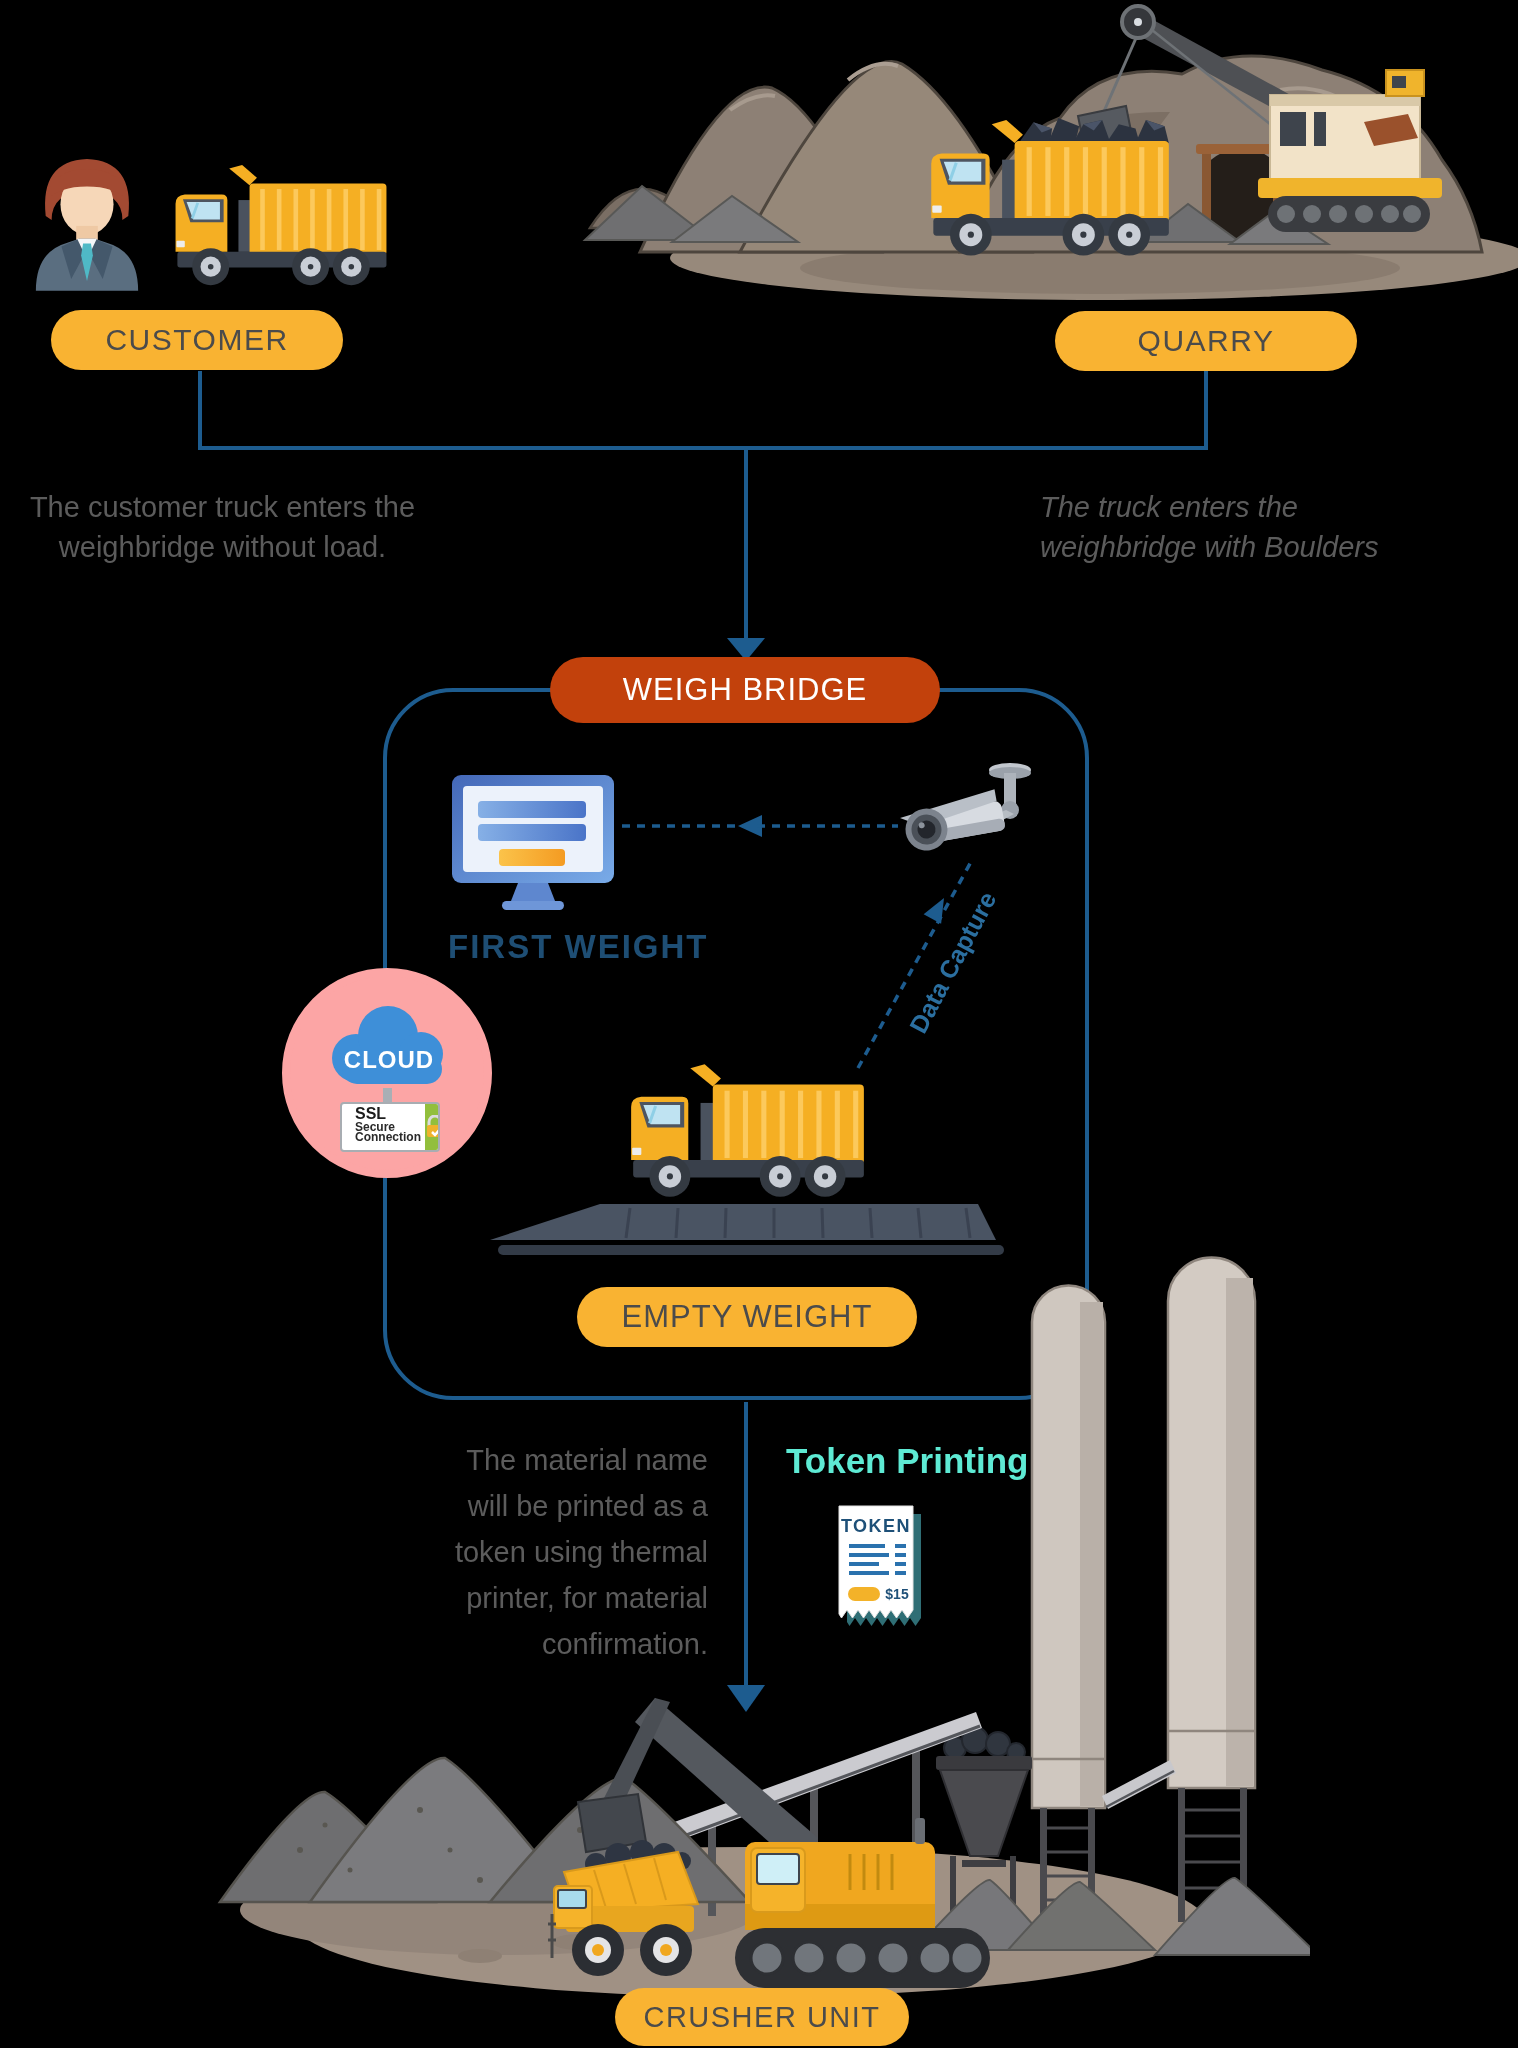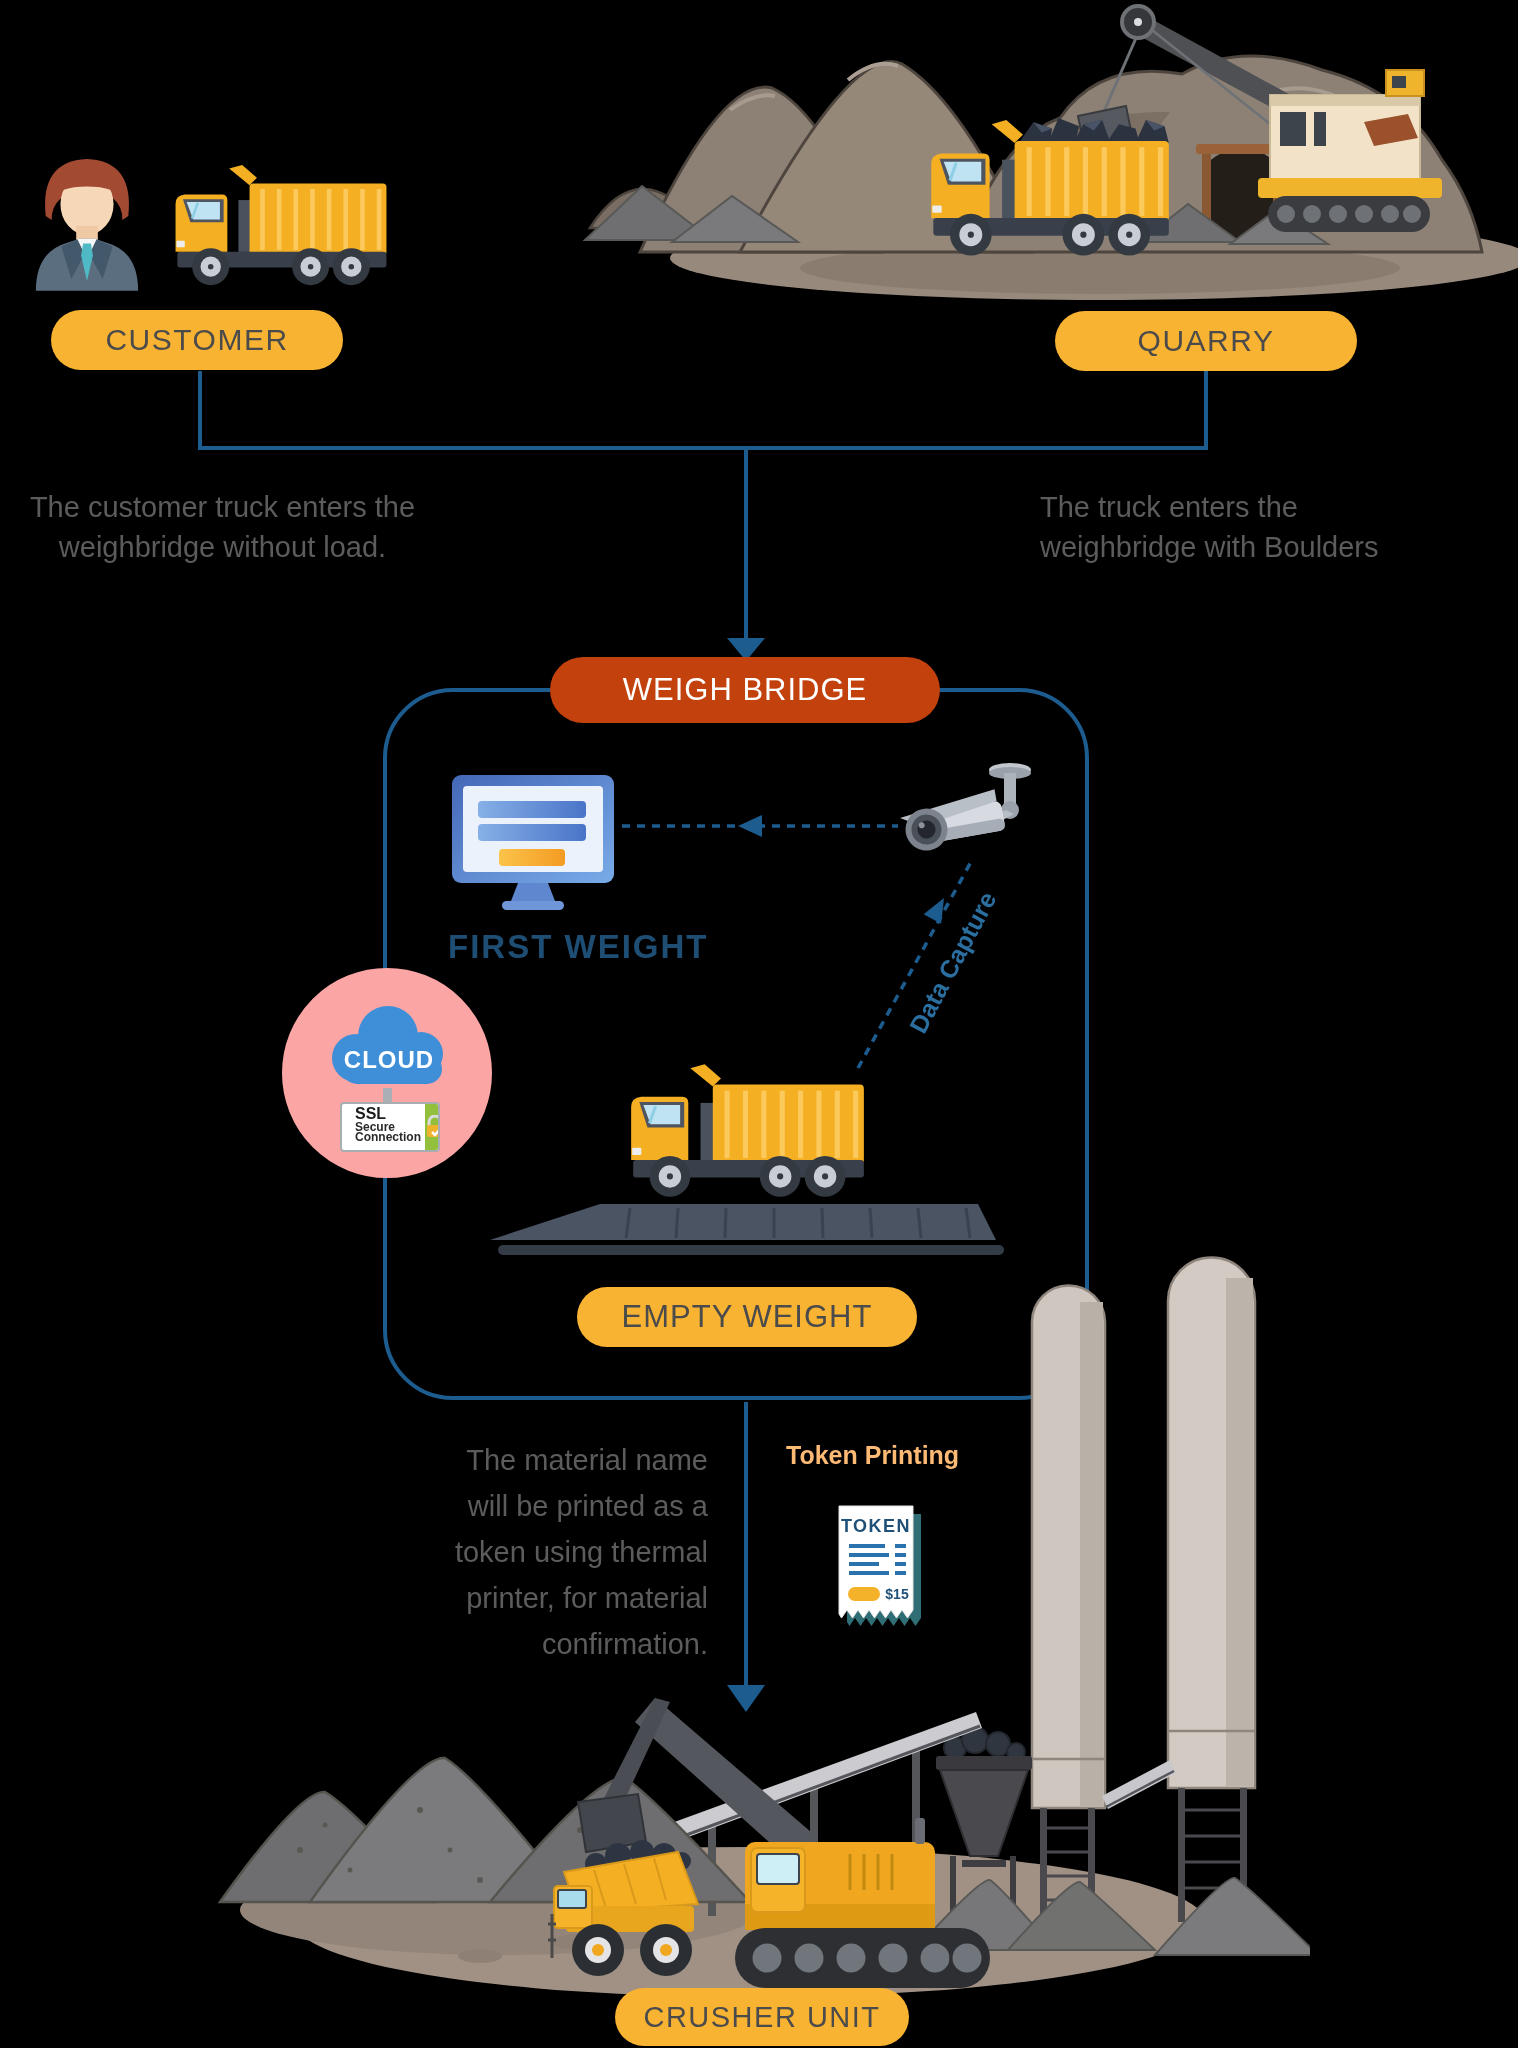--- a/index.html
+++ b/index.html
@@ -16,21 +16,21 @@
   svg{display:block;}
   .scene{z-index:3;}
   #ssl-badge{background:#FFFFFF;border:2px solid #A8ADB2;border-radius:4px;display:flex;
              overflow:hidden;z-index:8;}
   #ssl-left{padding:2px 4px 0 13px;flex:1;}
   #ssl-sslword{font-size:16px;font-weight:700;color:#1c1c1c;line-height:16px;}
   .ssl-small{font-size:12px;color:#2a2a2a;line-height:10px;font-weight:700;}
   #ssl-green{width:30px;background:#92BF3C;display:flex;align-items:center;justify-content:center;}
   #data-capture{color:#2B6FA0;font-weight:700;font-size:25px;transform:rotate(-62deg);
                 text-align:center;width:170px;z-index:6;}
-  #token-heading{color:#fdba74;font-weight:700;font-size:25px;z-index:6;}
+  #token-heading{color:#5eead4;font-weight:700;font-size:35px;z-index:6;}
   #material-note{color:#5C5C5C;font-size:29px;line-height:46px;font-weight:500;
                  text-align:right;z-index:6;}
 </style>
 </head>
 <body>
 
 <div id="stage">
 
   <svg width="0" height="0" style="position:absolute" aria-hidden="true">
     <defs>
@@ -178,21 +178,21 @@
   </svg>
 
   <div class="abs pill" style="left:1055px;top:311px;width:302px;height:60px;font-size:30px;">
     <span>QUARRY</span>
   </div>
 
   <div class="abs desc" style="left:0;top:487px;width:445px;text-align:center;">
     <div>The customer truck enters the</div>
     <div>weighbridge without load.</div>
   </div>
-  <div class="abs desc" style="left:1040px;top:487px;width:440px;text-align:left;">
+  <div class="abs desc" style="left:1040px;top:487px;width:440px;text-align:left;font-style:italic;">
     <div>The truck enters the</div>
     <div>weighbridge with Boulders</div>
   </div>
 
   <div class="abs pill blue" style="left:550px;top:657px;width:390px;height:66px;font-size:31px;letter-spacing:1px;font-weight:500;">
     <span>WEIGH BRIDGE</span>
   </div>
 
   <svg class="abs scene" style="left:452px;top:775px" width="162" height="136" viewBox="0 0 162 136">
     <defs>

